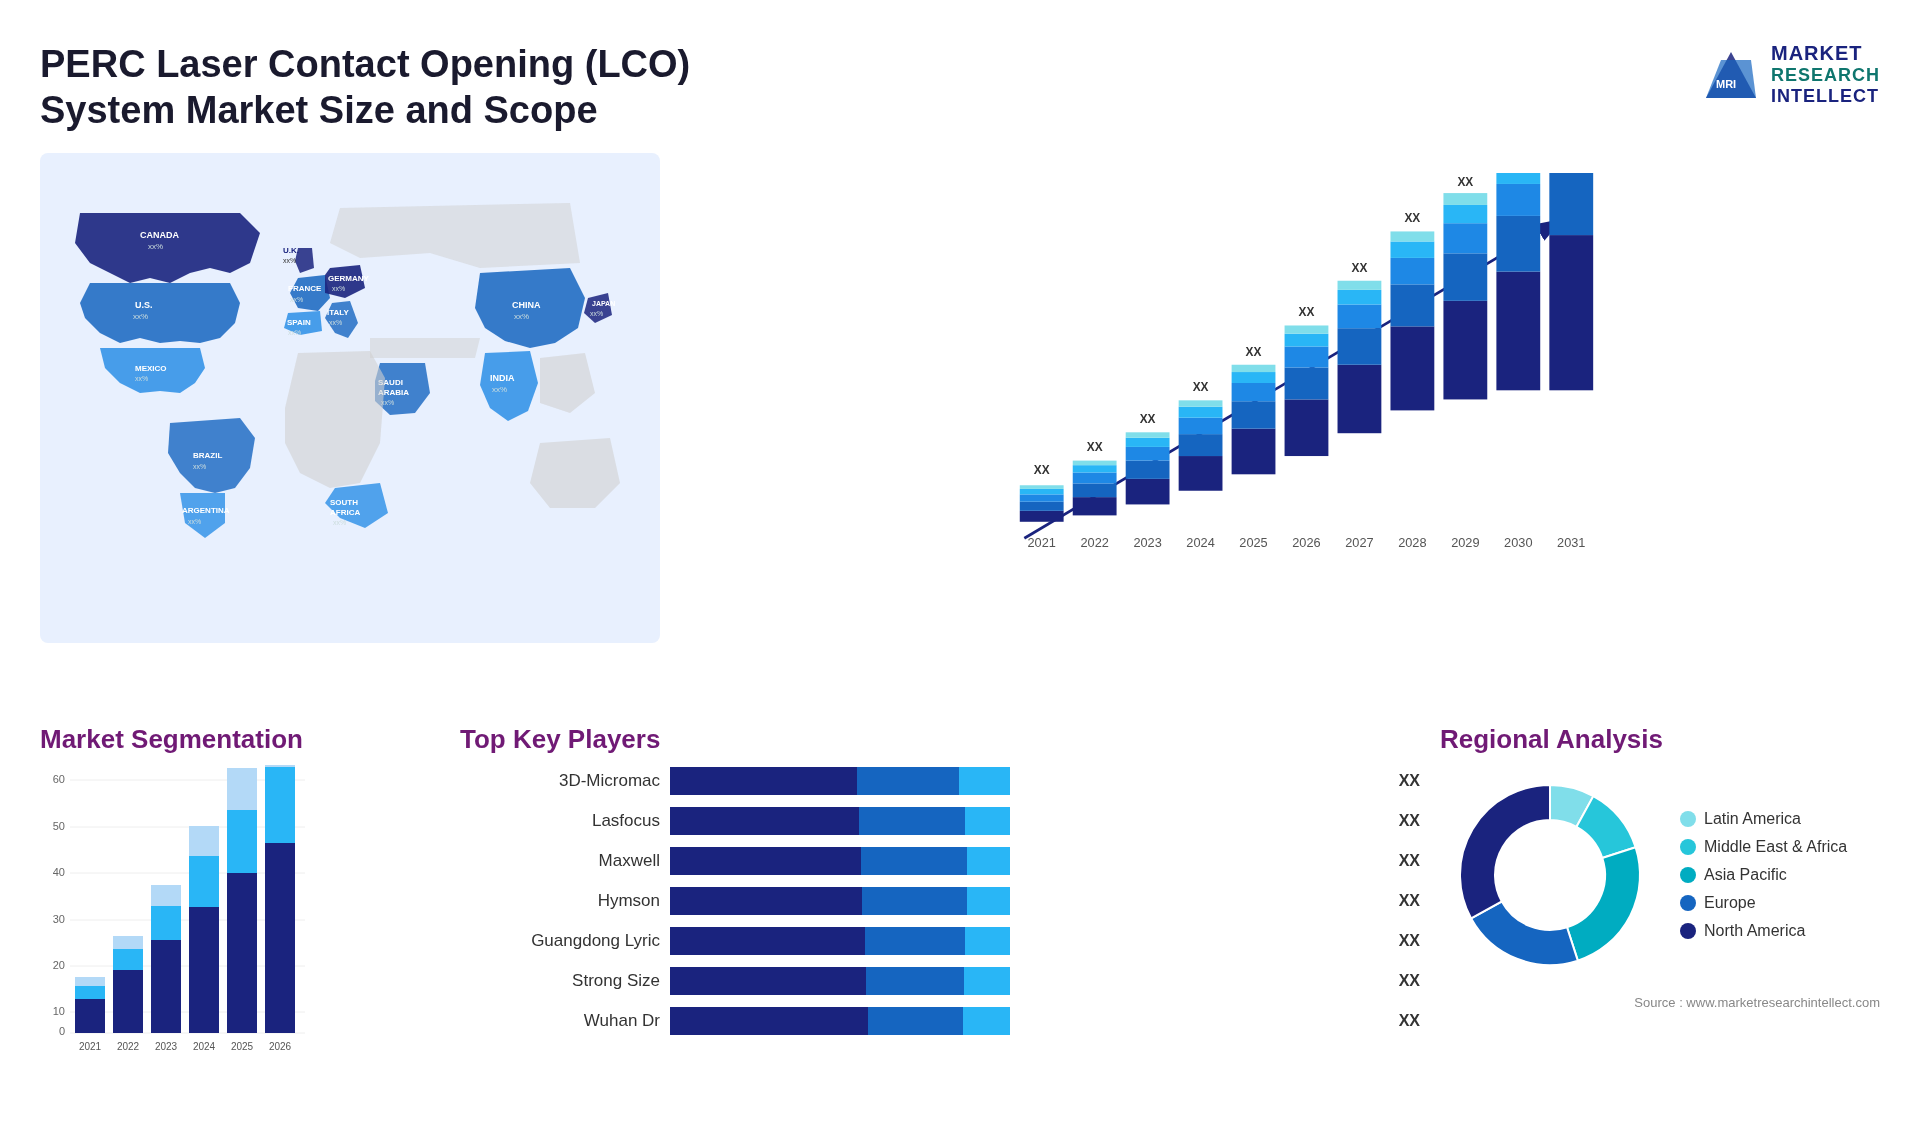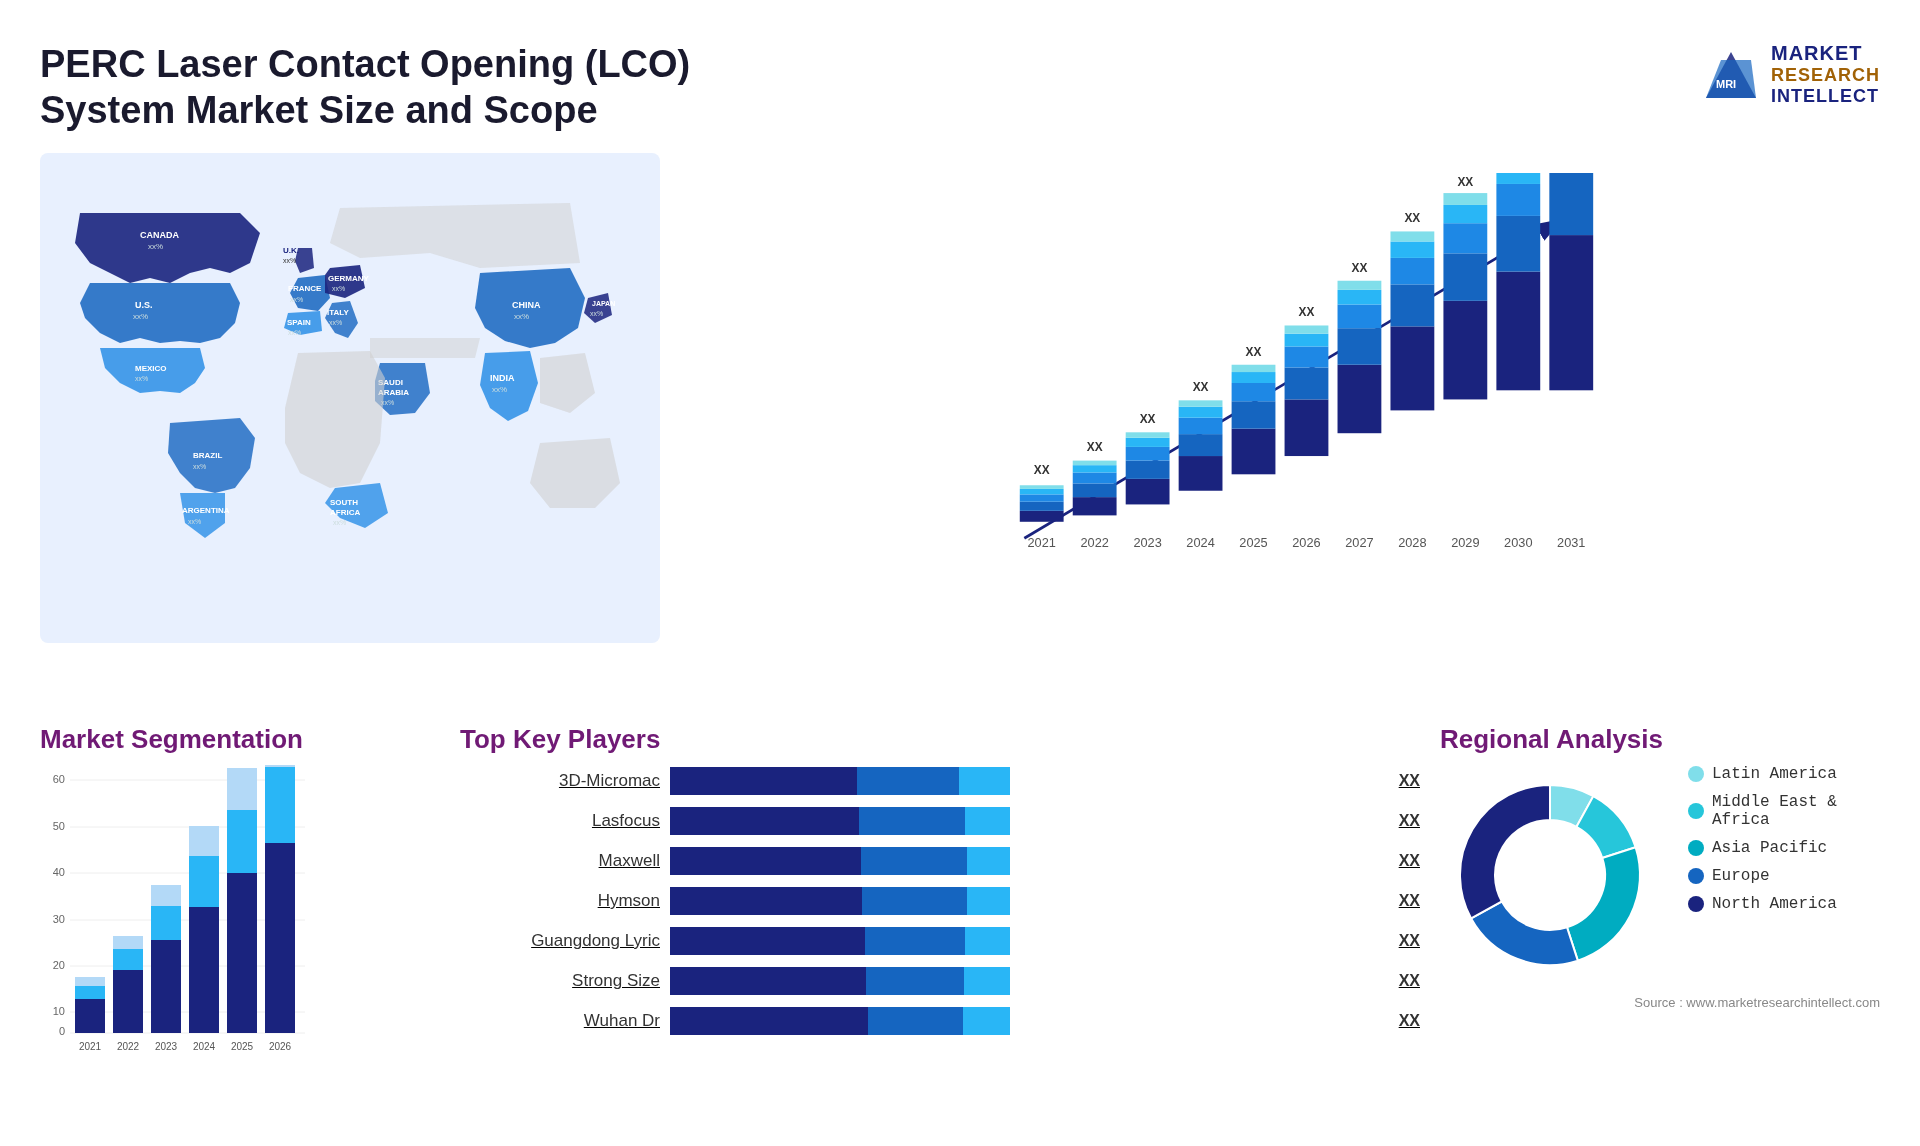--- a/index.html
+++ b/index.html
@@ -45,21 +45,21 @@
       gap: 10px;
     }
     .logo-icon {
       width: 60px;
       height: 50px;
     }
     .logo-text {
       text-align: left;
     }
     .logo-text .market { font-size: 20px; font-weight: 800; color: #1a237e; letter-spacing: 1px; }
-    .logo-text .research { font-size: 18px; font-weight: 800; color: #a16207; letter-spacing: 1px; }
+    .logo-text .research { font-size: 18px; font-weight: 800; color: #0f766e; letter-spacing: 1px; }
     .logo-text .intellect { font-size: 18px; font-weight: 800; color: #1a237e; letter-spacing: 1px; }
 
     
     .main-content {
       display: flex;
       flex: 1;
       gap: 20px;
     }
 
     
@@ -136,21 +136,20 @@
 
     
     .players-section {
       flex: 1;
     }
     .players-content {
       display: flex;
       flex-direction: column;
       gap: 8px;
       margin-top: 5px;
-      text-decoration: underline;
     }
     .player-row {
       display: flex;
       align-items: center;
       gap: 10px;
       font-size: 18px;
       color: #333;
     }
     .player-name {
       width: 200px;
@@ -172,23 +171,23 @@
       white-space: nowrap;
     }
 
     
     .regional-section {
       width: 440px;
       flex-shrink: 0;
     }
     .regional-content {
       display: flex;
-      gap: 28px;
+      align-items: center;
+      gap: 20px;
       margin-top: 5px;
-      font-family: Liberation Mono, monospace;
     }
     .donut-container {
       width: 220px;
       height: 220px;
       flex-shrink: 0;
     }
     .regional-legend {
       display: flex;
       flex-direction: column;
       gap: 10px;

